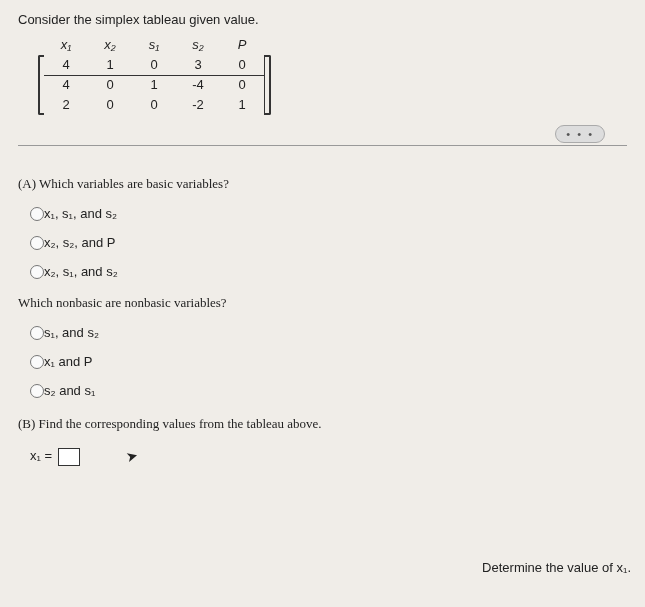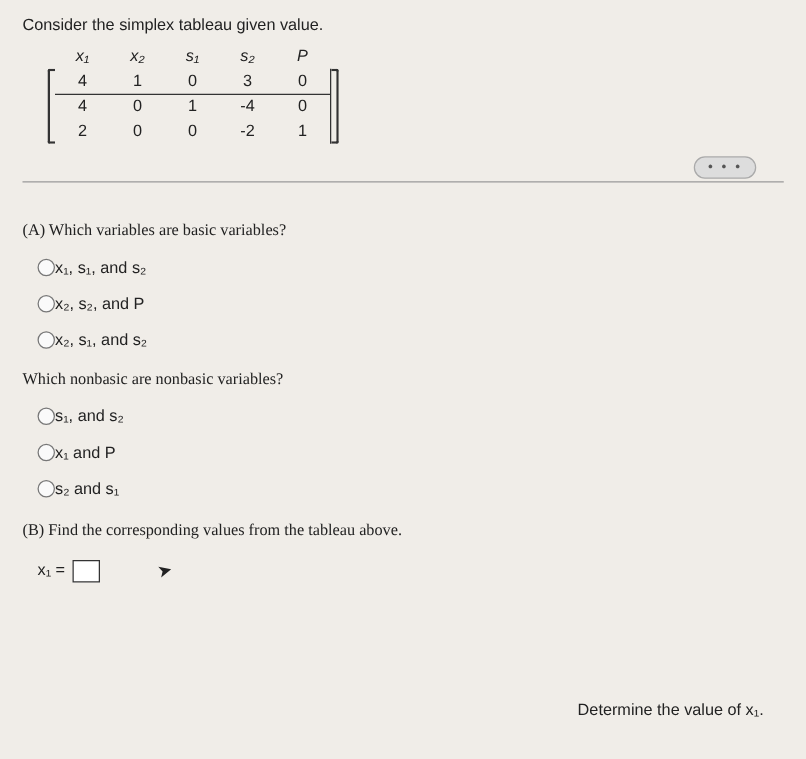--- a/index.html
+++ b/index.html
@@ -107,21 +107,21 @@
       display: inline-block;
     }
     .cursor {
       margin-left: 40px;
       font-size: 14px;
       transform: rotate(-15deg);
       display: inline-block;
     }
     .right-note {
       position: absolute;
-      right: 34px;
+      right: 14px;
       bottom: 32px;
       font-size: 13px;
     }
   </style>
 </head>
 <body>
 
 <div class="prompt">Consider the simplex tableau given value.</div>
 
 <div class="tableau">

